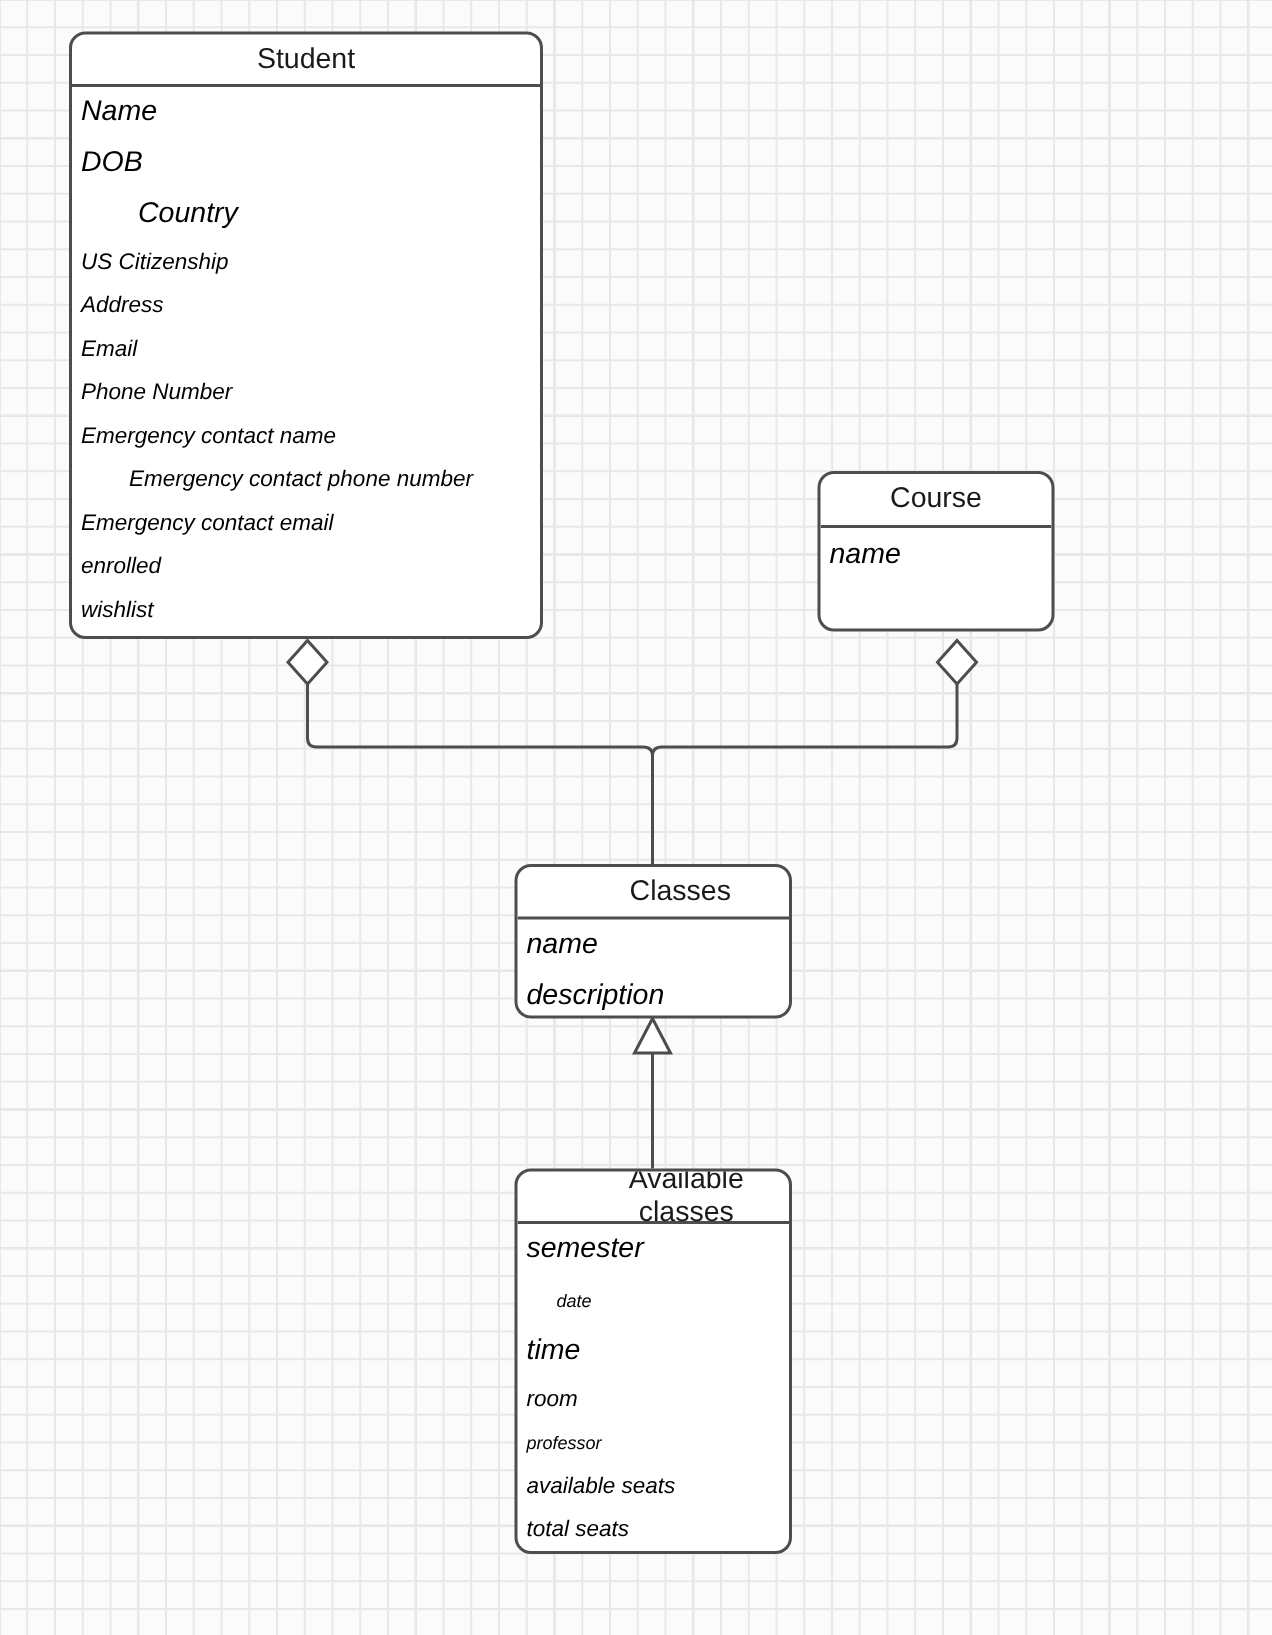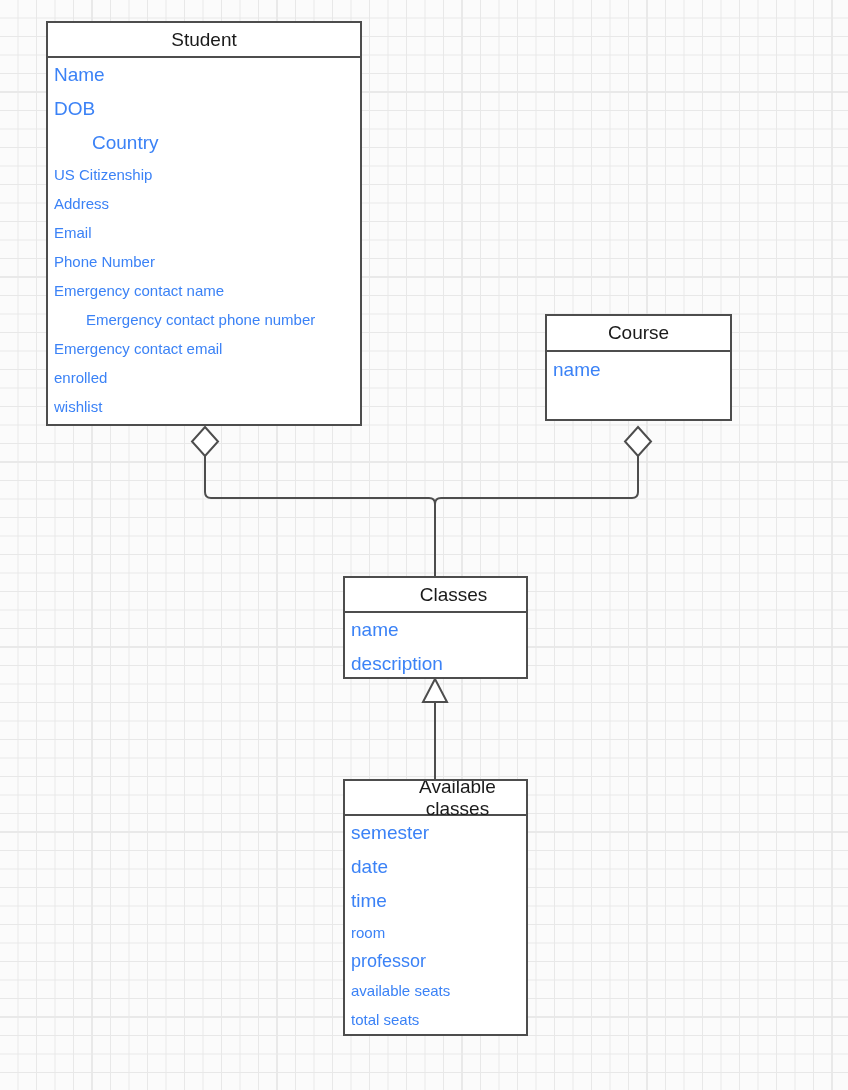--- a/index.html
+++ b/index.html
@@ -31,43 +31,44 @@
     left: 0; top: 0;
     width: 848px;
     height: 1090px;
     pointer-events: none;
   }
   .uml-class {
     position: absolute;
     box-sizing: border-box;
     background: #ffffff;
     border: 2px solid #4d4d4d;
-    border-radius: 0;
+    border-radius: 11px;
     overflow: hidden;
   }
   .uml-header {
     box-sizing: border-box;
     width: 100%;
     text-align: center;
     color: #1a1a1a;
     border-bottom: 2px solid #4d4d4d;
     display: flex;
     align-items: center;
     justify-content: center;
   }
   .uml-body {
     box-sizing: border-box;
     padding: 0;
   }
   .uml-attr {
-    color: #3b82f6;
+    color: #000000;
     white-space: nowrap;
     padding-left: 6px;
     display: flex;
     align-items: center;
+    font-style: italic;
   }
 </style>
 </head>
 <body>
 
 <div id="canvas">
 
   <svg id="edges" viewBox="0 0 848 1090" xmlns="http://www.w3.org/2000/svg">
       <g>
         <path d="M 205 456 L 205 492 Q 205 498 211 498 L 429 498 Q 435 498 435 504 L 435 576" fill="none" stroke="#4d4d4d" stroke-width="2"></path>
@@ -94,40 +95,40 @@
           <div class="uml-attr" style="font-size: 15px; height: 29px;">Address</div>
           <div class="uml-attr" style="font-size: 15px; height: 29px;">Email</div>
           <div class="uml-attr" style="font-size: 15px; height: 29px;">Phone Number</div>
           <div class="uml-attr" style="font-size: 15px; height: 29px;">Emergency contact name</div>
           <div class="uml-attr" style="font-size: 15px; height: 29px; margin-left: 32px;">Emergency contact phone number</div>
           <div class="uml-attr" style="font-size: 15px; height: 29px;">Emergency contact email</div>
           <div class="uml-attr" style="font-size: 15px; height: 29px;">enrolled</div>
           <div class="uml-attr" style="font-size: 15px; height: 29px;">wishlist</div>
         </div>
       </div>
-      <div class="uml-class" style="left: 545px; top: 314px; width: 187px; height: 107px;">
+      <div class="uml-class" style="left: 545px; top: 314px; width: 158px; height: 107px;">
         <div class="uml-header" style="height: 36px; font-size: 19px;">Course</div>
         <div class="uml-body">
           <div class="uml-attr" style="font-size: 19px; height: 35px;">name</div>
         </div>
       </div>
       <div class="uml-class" style="left: 343px; top: 576px; width: 185px; height: 103px;">
         <div class="uml-header" style="height: 35px; font-size: 19px; padding-left: 36px;">Classes</div>
         <div class="uml-body">
           <div class="uml-attr" style="font-size: 19px; height: 34px;">name</div>
           <div class="uml-attr" style="font-size: 19px; height: 34px;">description</div>
         </div>
       </div>
       <div class="uml-class" style="left: 343px; top: 779px; width: 185px; height: 257px;">
         <div class="uml-header" style="height: 35px; font-size: 19px; padding-left: 44px;">Available classes</div>
         <div class="uml-body">
           <div class="uml-attr" style="font-size: 19px; height: 34px;">semester</div>
-          <div class="uml-attr" style="font-size: 19px; height: 34px;">date</div>
+          <div class="uml-attr" style="font-size: 12px; height: 34px; margin-left: 20px;">date</div>
           <div class="uml-attr" style="font-size: 19px; height: 34px;">time</div>
           <div class="uml-attr" style="font-size: 15px; height: 29px;">room</div>
-          <div class="uml-attr" style="font-size: 18px; height: 29px;">professor</div>
+          <div class="uml-attr" style="font-size: 12px; height: 29px;">professor</div>
           <div class="uml-attr" style="font-size: 15px; height: 29px;">available seats</div>
           <div class="uml-attr" style="font-size: 15px; height: 29px;">total seats</div>
         </div>
       </div>
     </div>
 
 </div>
 
 </body></html>

